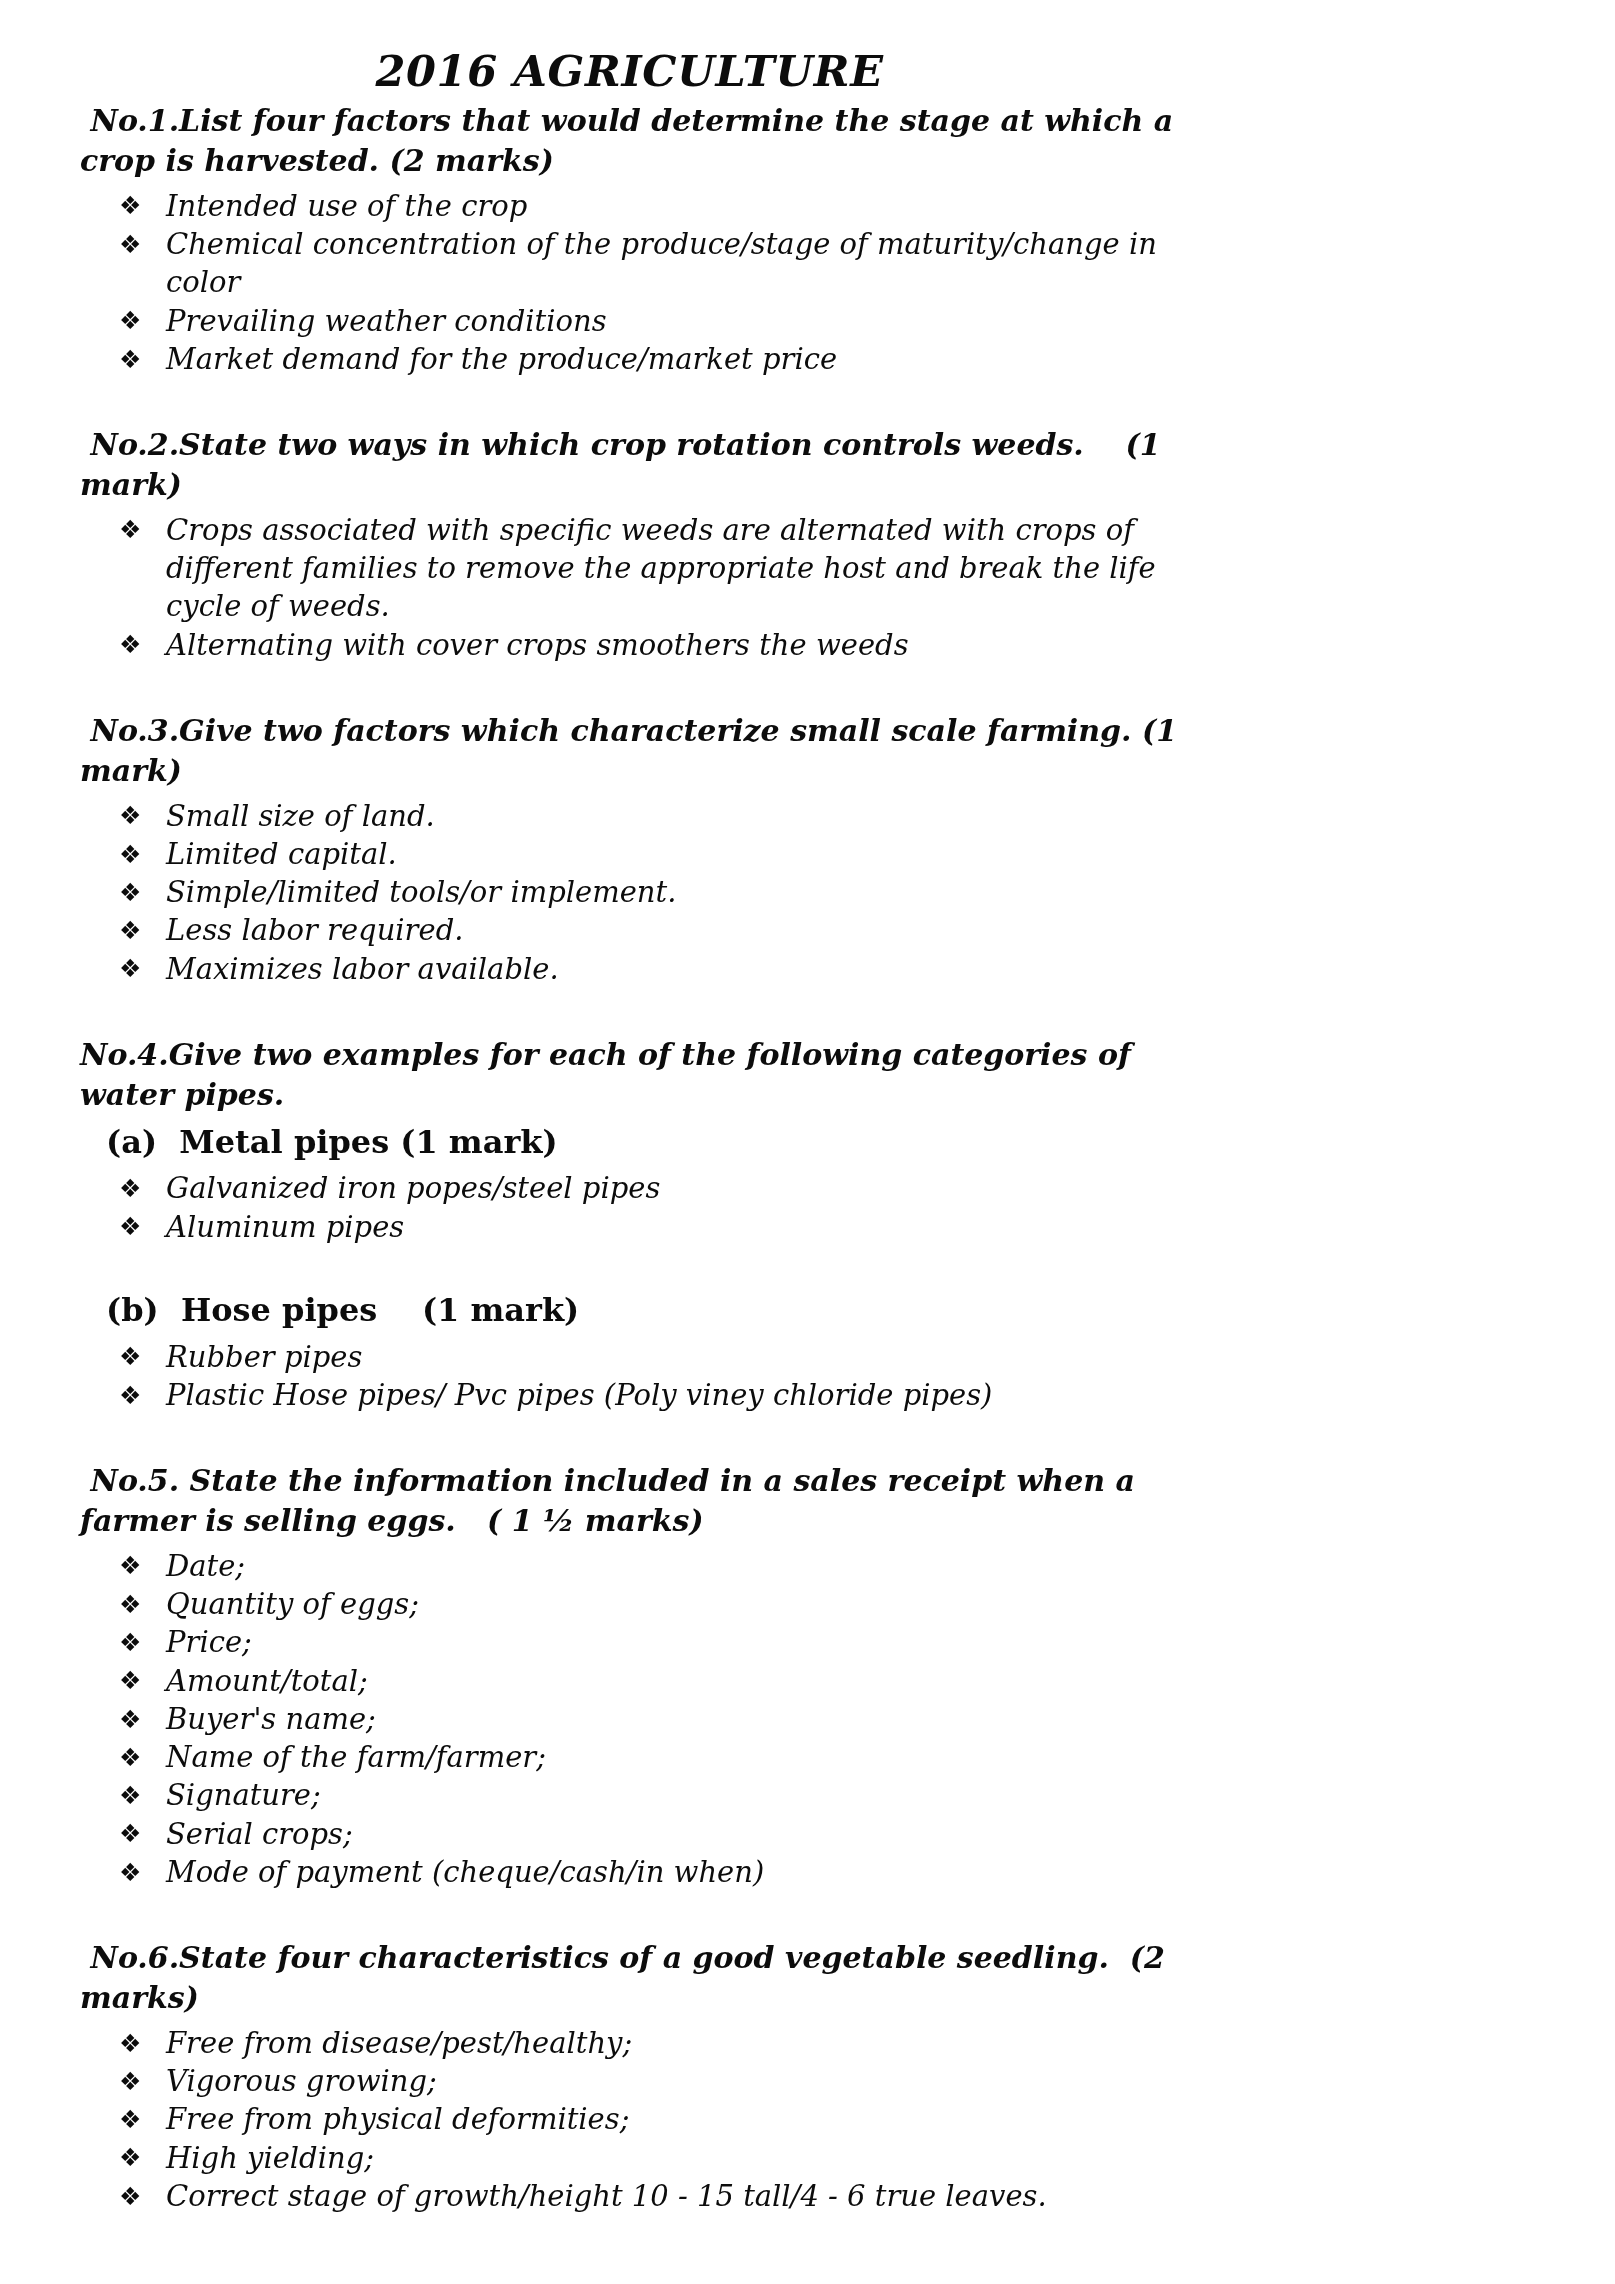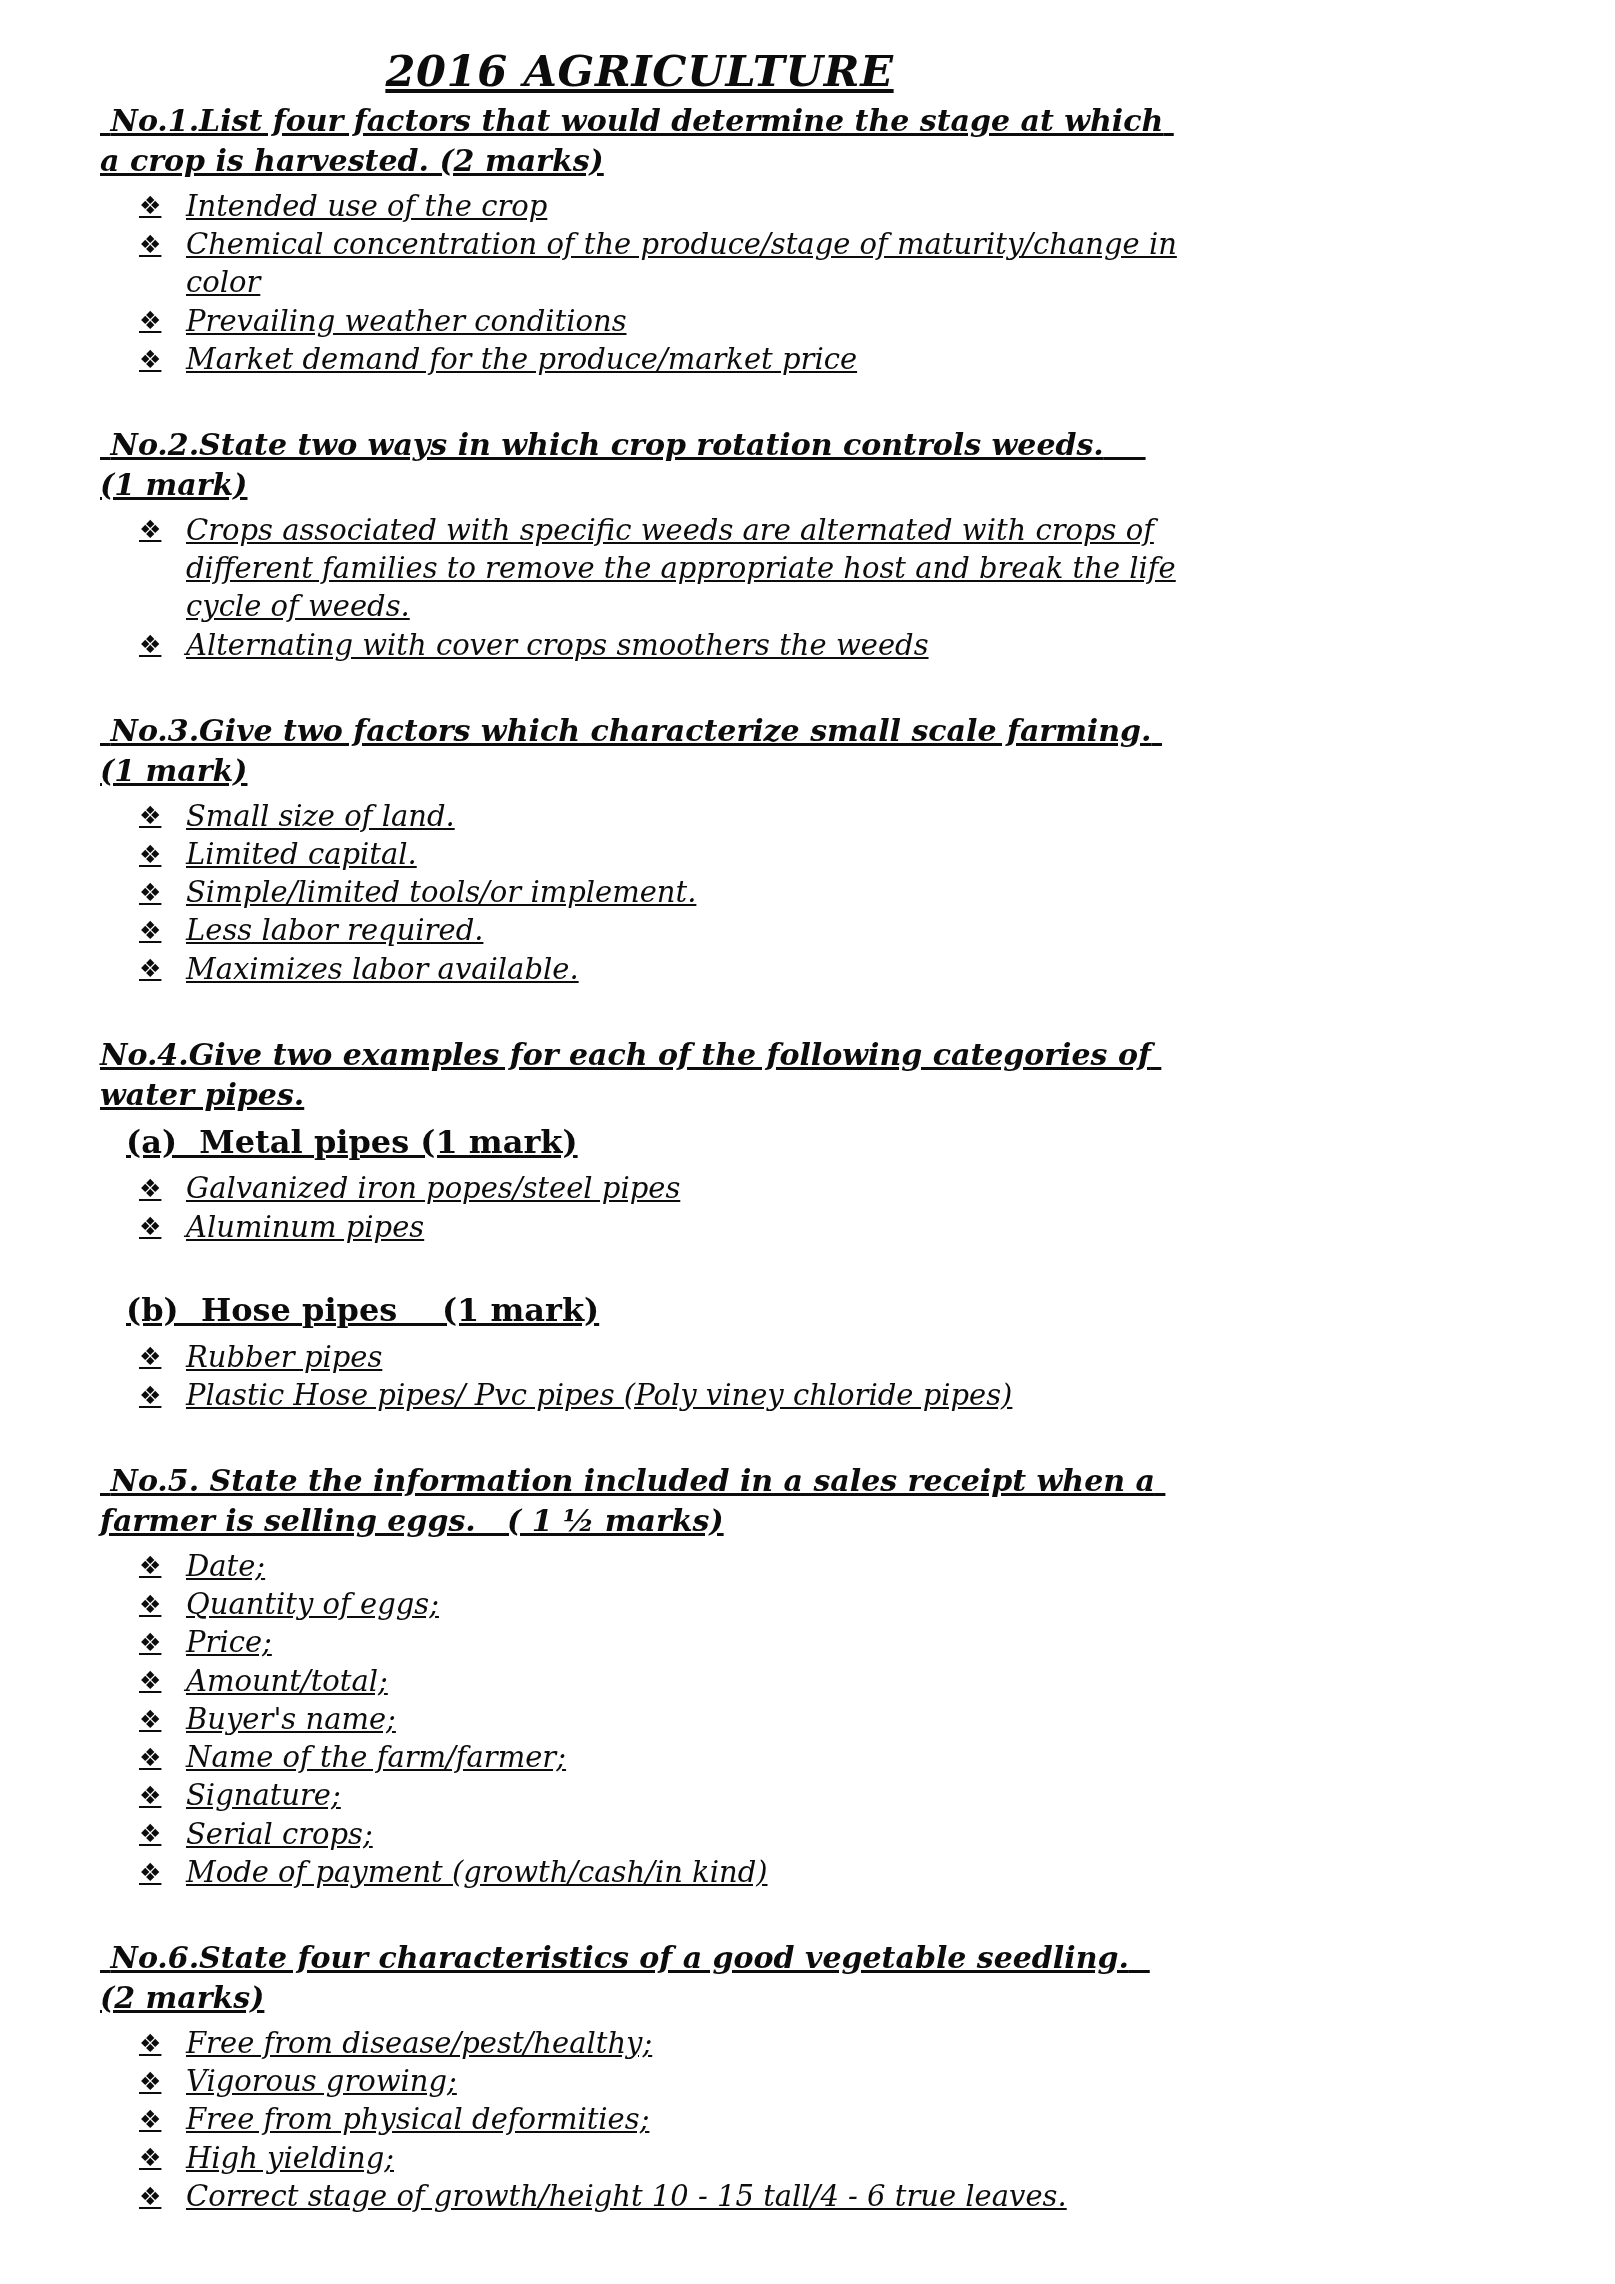--- a/index.html
+++ b/index.html
@@ -4,26 +4,25 @@
 <style>
   html, body {
     margin: 0;
     padding: 0;
     background: #ffffff;
   }
   .page {
     width: 1332px;
     height: 2284px;
     box-sizing: border-box;
-    padding: 46px 153px 39px 100px;
+    padding: 46px 153px 39px 80px;
     background: #ffffff;
     font-family: "DejaVu Serif", serif;
     color: #0c0c0c;
     overflow: hidden;
-    text-decoration: underline;
   }
   .doc-title {
     text-align: center;
     font-size: 43px;
     font-weight: bold;
     font-style: italic;
     margin: 0 0 5.2px 0;
     letter-spacing: 0.7px;
   }
   .doc-subtitle {
@@ -197,21 +196,21 @@
           <div class="bullet-row">
             <span class="glyph">❖</span>
             <span class="b-text">Signature;</span>
           </div>
           <div class="bullet-row">
             <span class="glyph">❖</span>
             <span class="b-text">Serial crops;</span>
           </div>
           <div class="bullet-row">
             <span class="glyph">❖</span>
-            <span class="b-text">Mode of payment (growth/cash/in kind)</span>
+            <span class="b-text">Mode of payment (cheque/cash/in when)</span>
           </div>
         </div>
       </div>
       <div class="question">
         <p class="q-heading"> No.6.State four characteristics of a good vegetable seedling.  (2 marks)</p>
         <div class="bullets">
           <div class="bullet-row">
             <span class="glyph">❖</span>
             <span class="b-text">Free from disease/pest/healthy;</span>
           </div>

